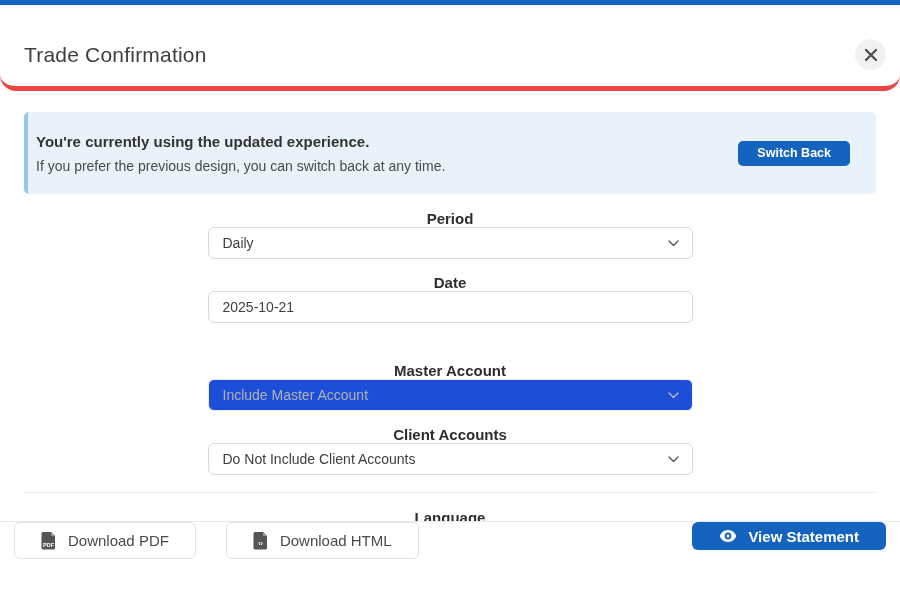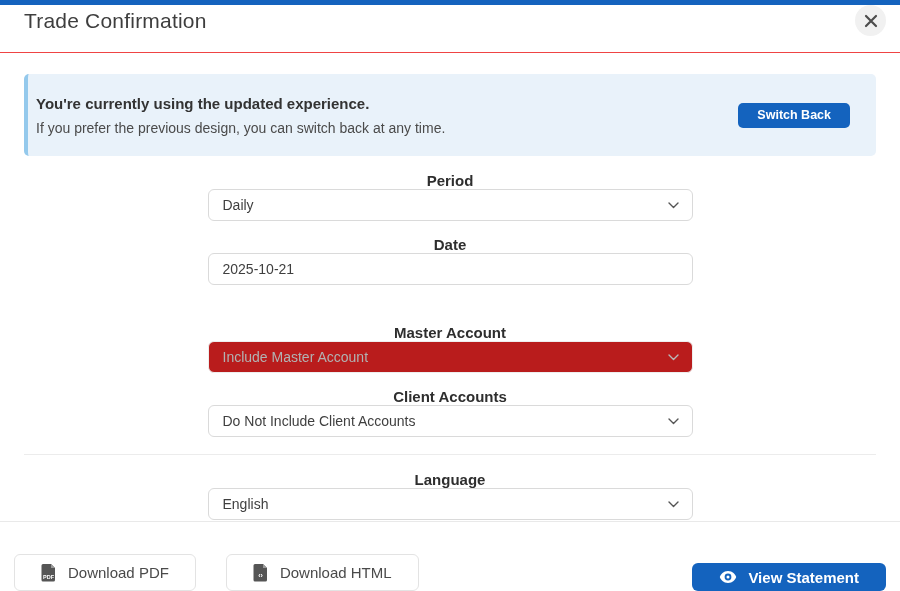--- a/index.html
+++ b/index.html
@@ -13,22 +13,23 @@
   }
   .topbar {
     height: 5px;
     background: #1463be;
     width: 100%;
   }
   .modal-header {
     display: flex;
     align-items: center;
     justify-content: space-between;
-    padding: 0 14px 16px 24px;
-    border-bottom: 1px solid #ef4444;
+    padding: 34px 14px 16px 24px;
+    border-bottom: 5px solid #ef4444;
+    border-radius: 16px;
   }
   .modal-title {
     font-size: 21px;
     font-weight: 500;
     color: #3e3e3e;
     letter-spacing: 0.2px;
   }
   .close-btn {
     width: 31px; height: 31px;
     border-radius: 50%;
@@ -97,21 +98,21 @@
     background: #ffffff;
     display: flex;
     align-items: center;
     justify-content: space-between;
     padding: 0 13px 0 14px;
     font-size: 14px;
     color: #3f3f3f;
     cursor: pointer;
   }
   .control.disabled {
-    background: #b91c1c;
+    background: #1d4ed8;
     border-color: #eeeeee;
     color: #b2b2b2;
     cursor: default;
     gap: 20px;
   }
   .gap-lg { margin-bottom: 39px; }
   .gap-md { margin-bottom: 17px; }
   .advanced-row {
     display: flex;
     align-items: center;
@@ -129,21 +130,21 @@
     border: none;
     border-top: 1px solid #ececec;
     margin: 0 0 16px 0;
   }
   .modal-footer {
     position: absolute;
     left: 0; right: 0; bottom: 0;
     height: 70px;
     border-top: 1px solid #e9e9e9;
     display: flex;
-    align-items: flex-end;
+    align-items: flex-start;
     padding: 0 14px;
     background: #ffffff;
   }
   .dl-btn {
     display: inline-flex;
     align-items: center;
     justify-content: center;
     gap: 12px;
     height: 37px;
     padding: 0 26px;

